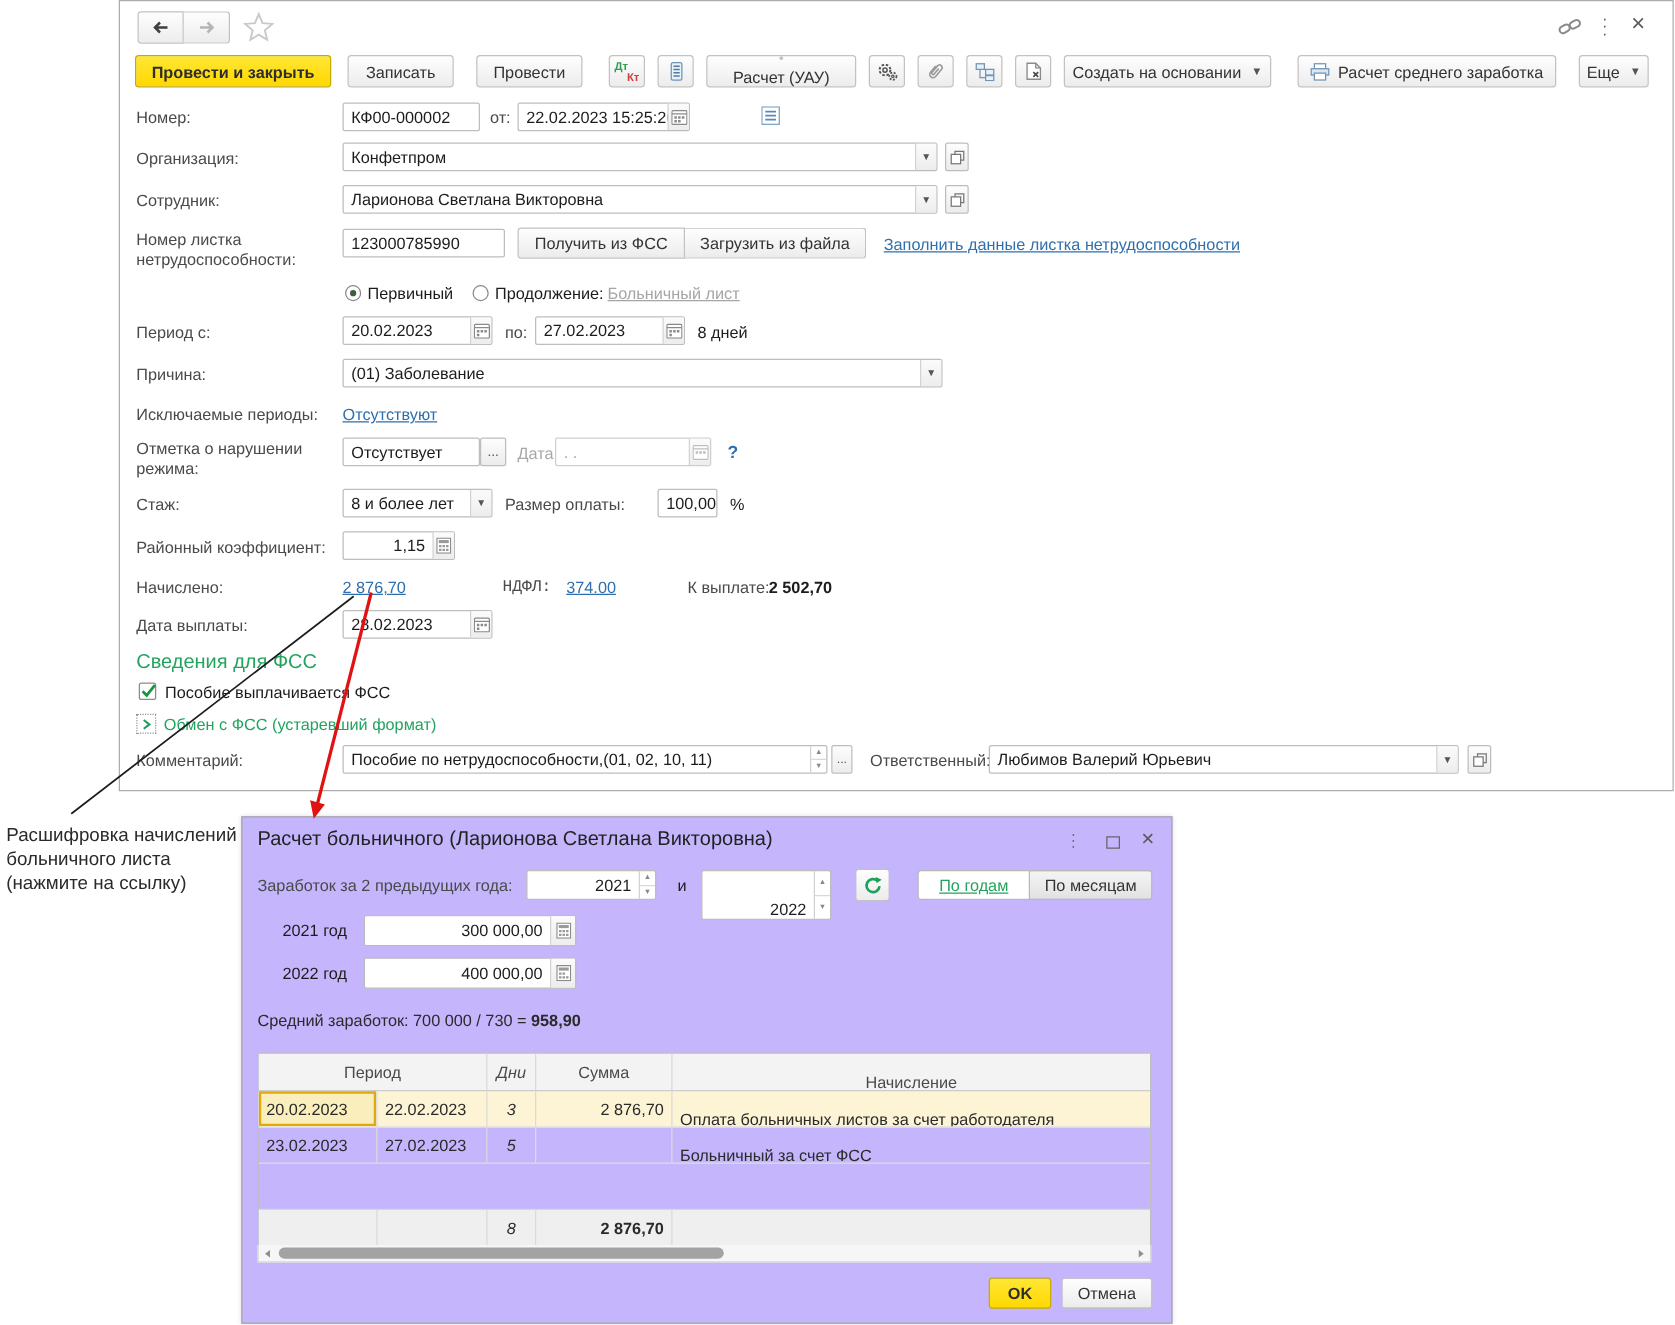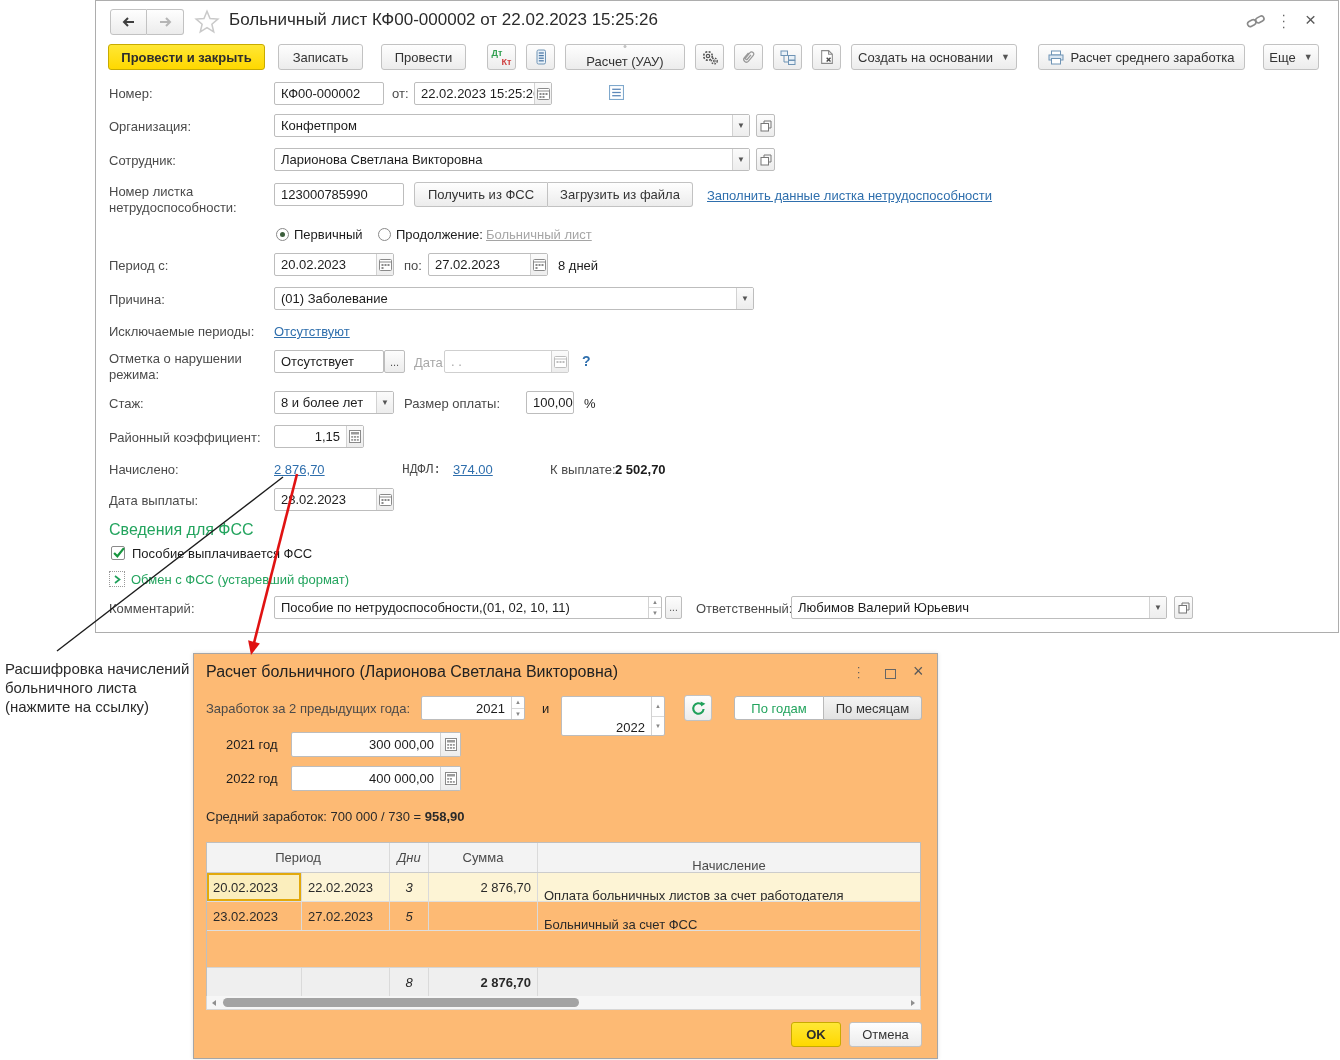--- a/index.html
+++ b/index.html
@@ -1,21 +1,21 @@
 <!DOCTYPE html>
 <html><head>
 <meta charset="utf-8">
 <style>
   * { margin:0; padding:0; box-sizing:border-box; }
   html,body { width:1340px; height:1060px; background:#fff; font-family:"Liberation Sans",sans-serif; overflow:hidden; }
   .page { position:relative; width:1340px; height:1060px; }
 
   
   .mainwin { position:absolute; left:95px; top:0; width:1244px; height:633px; background:#fff; border:1px solid #adadad; }
-  .dialog  { position:absolute; left:193px; top:653px; width:745px; height:406px; background:#fdba74; border:1px solid #a6a6a6; box-shadow:0 0 4px rgba(0,0,0,.12); }
+  .dialog  { position:absolute; left:193px; top:653px; width:745px; height:406px; background:#c4b5fd; border:1px solid #a6a6a6; box-shadow:0 0 4px rgba(0,0,0,.12); }
 
   .abs { position:absolute; }
   .lbl { position:absolute; font-size:13px; color:#4a4a4a; white-space:nowrap; }
   .val-text { position:absolute; font-size:13px; color:#1c1c1c; white-space:nowrap; }
   .title-text { font-size:17px; color:#2b2b2b; white-space:nowrap; }
 
   
   .btn { position:absolute; height:26px; display:flex; align-items:center; justify-content:center; gap:6px;
          background:linear-gradient(#fefefe,#ececec); border:1px solid #c2c2c2; border-radius:3px;
          font-size:13px; color:#333; cursor:pointer; white-space:nowrap; }
@@ -99,21 +99,20 @@
       </div>
       <div class="btn" style="position:static;width:37px;height:26px;border-radius:0 3px 3px 0;border-left:none;">
         <svg width="15" height="12" viewBox="0 0 15 12">
             <path d="M2 6 H12 M8 2 L12 6 L8 10" stroke="#b5b5b5" stroke-width="2" fill="none"></path>
           </svg>
       </div>
     </div>
     <svg class="abs" style="left:98px;top:8px;" width="26" height="25" viewBox="0 0 24 22">
       <path d="M12 1.5 L14.8 8.2 L22 8.8 L16.5 13.5 L18.2 20.5 L12 16.7 L5.8 20.5 L7.5 13.5 L2 8.8 L9.2 8.2 Z" fill="#fefefe" stroke="#c9c9c9" stroke-width="1.4"></path>
     </svg>
-    <div class="abs title-text" style="left:133px;top:9px;">Больничный лист КФ00-000002 от 22.02.2023 15:25:26</div>
 
     <svg class="abs" style="left:1150px;top:13px;" width="20" height="15" viewBox="0 0 18 14">
       <g stroke="#8a8a8a" stroke-width="1.5" fill="none">
         <rect x="1" y="6" width="8" height="5" rx="2.5" transform="rotate(-28 5 8.5)"></rect>
         <rect x="8.6" y="2.6" width="8" height="5" rx="2.5" transform="rotate(-28 12.6 5.1)"></rect>
       </g>
     </svg>
     <div class="abs winctl" style="left:1186px;top:11px;font-size:13px;letter-spacing:0;line-height:6px;text-align:center;">∙<br>∙<br>∙</div>
     <div class="abs winctl" style="left:1209px;top:8px;font-size:19px;">×</div>
 
@@ -441,21 +440,21 @@
           <span>▲</span>
           <span>▼</span>
         </div>
     </div>
     <div class="btn" style="left:490px;top:41px;width:28px;height:26px;">
       <svg width="15" height="15" viewBox="0 0 15 15">
         <path d="M12.6 8 a5.2 5.2 0 1 1 -1.6 -4.3" fill="none" stroke="#1fa05a" stroke-width="2.1"></path>
         <polygon points="9.6,0.6 14.4,2.8 10.2,5.6" fill="#1fa05a"></polygon>
       </svg>
     </div>
-    <div class="seg-btn seg-on" style="left:540px;top:42px;width:90px;">По годам</div>
+    <div class="seg-btn seg-on" style="left:540px;top:42px;width:90px;text-decoration:underline;">По годам</div>
     <div class="seg-btn seg-off" style="left:630px;top:42px;width:98px;">По месяцам</div>
 
     <div class="lbl" style="left:32px;top:83px;color:#1c1c1c;">2021 год</div>
     <div class="fld" style="left:97px;top:78px;width:170px;height:25px;">
       <div class="txt right">300 000,00</div>
       <div class="seg" style="width:20px;">
         <svg width="12" height="13" viewBox="0 0 12 13">
             <rect x="0.5" y="0.5" width="11" height="12" fill="#fff" stroke="#8a8a8a"></rect>
             <rect x="2" y="2" width="8" height="2.5" fill="#9a9a9a"></rect>
             <rect x="2.2" y="6" width="2" height="1.8" fill="#9a9a9a"></rect>

